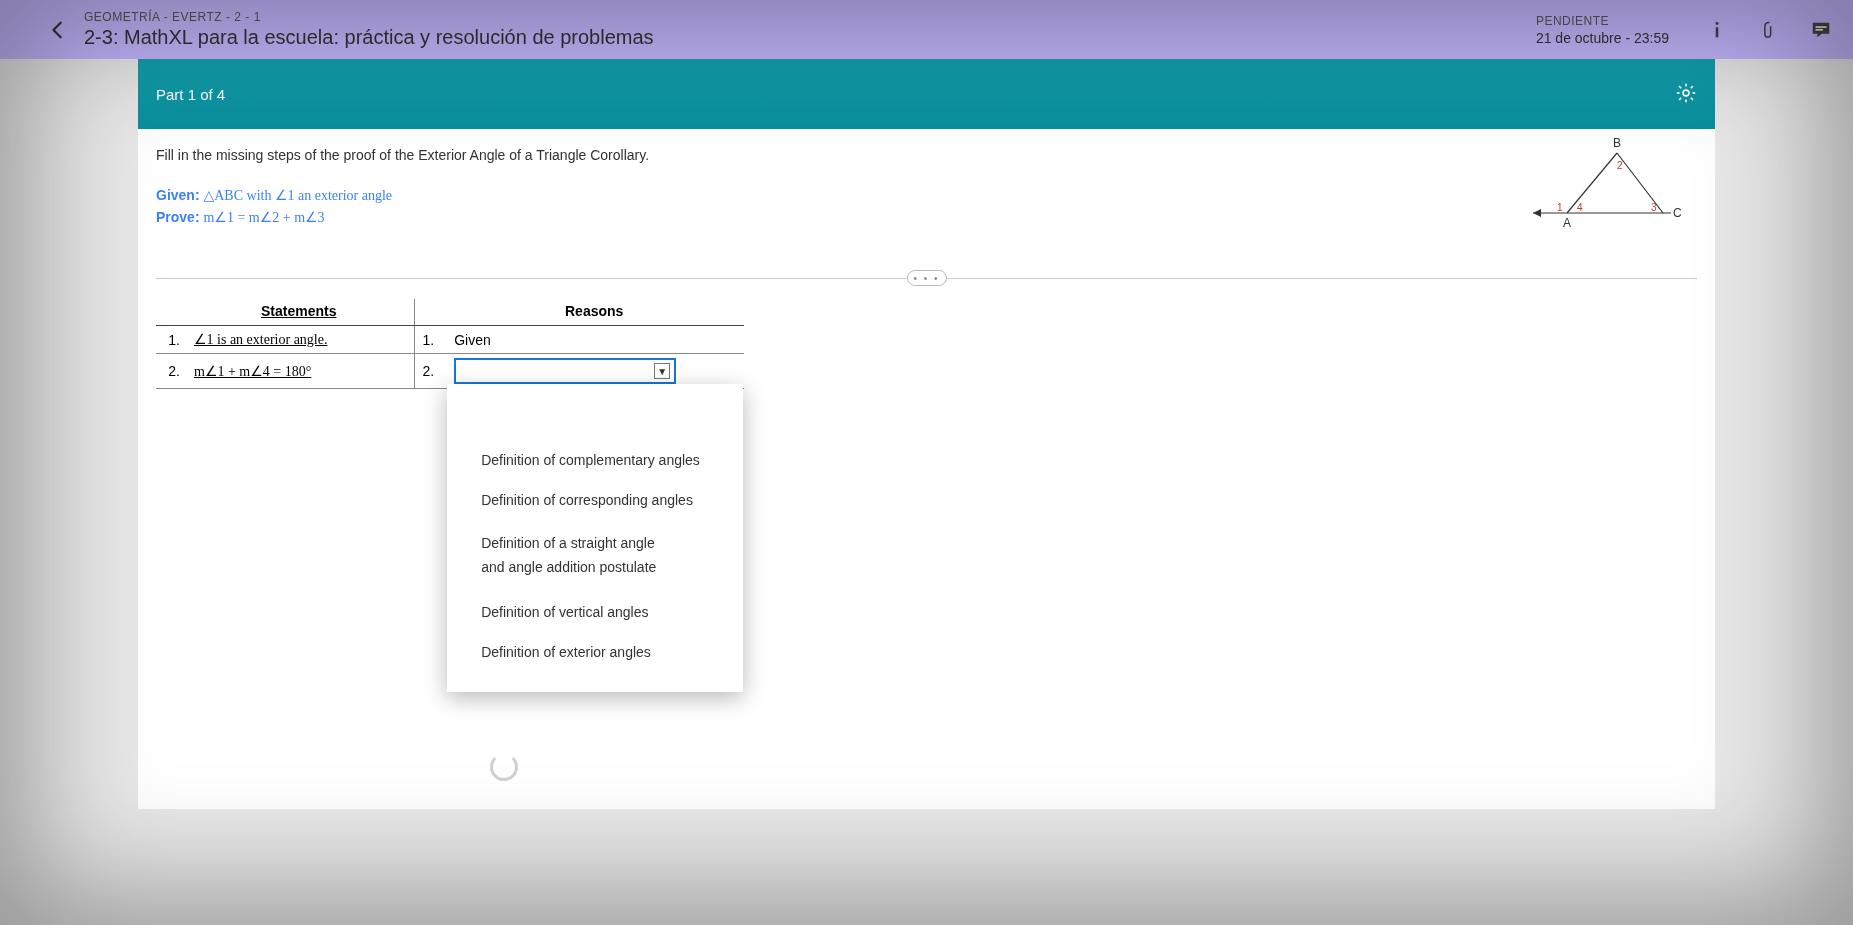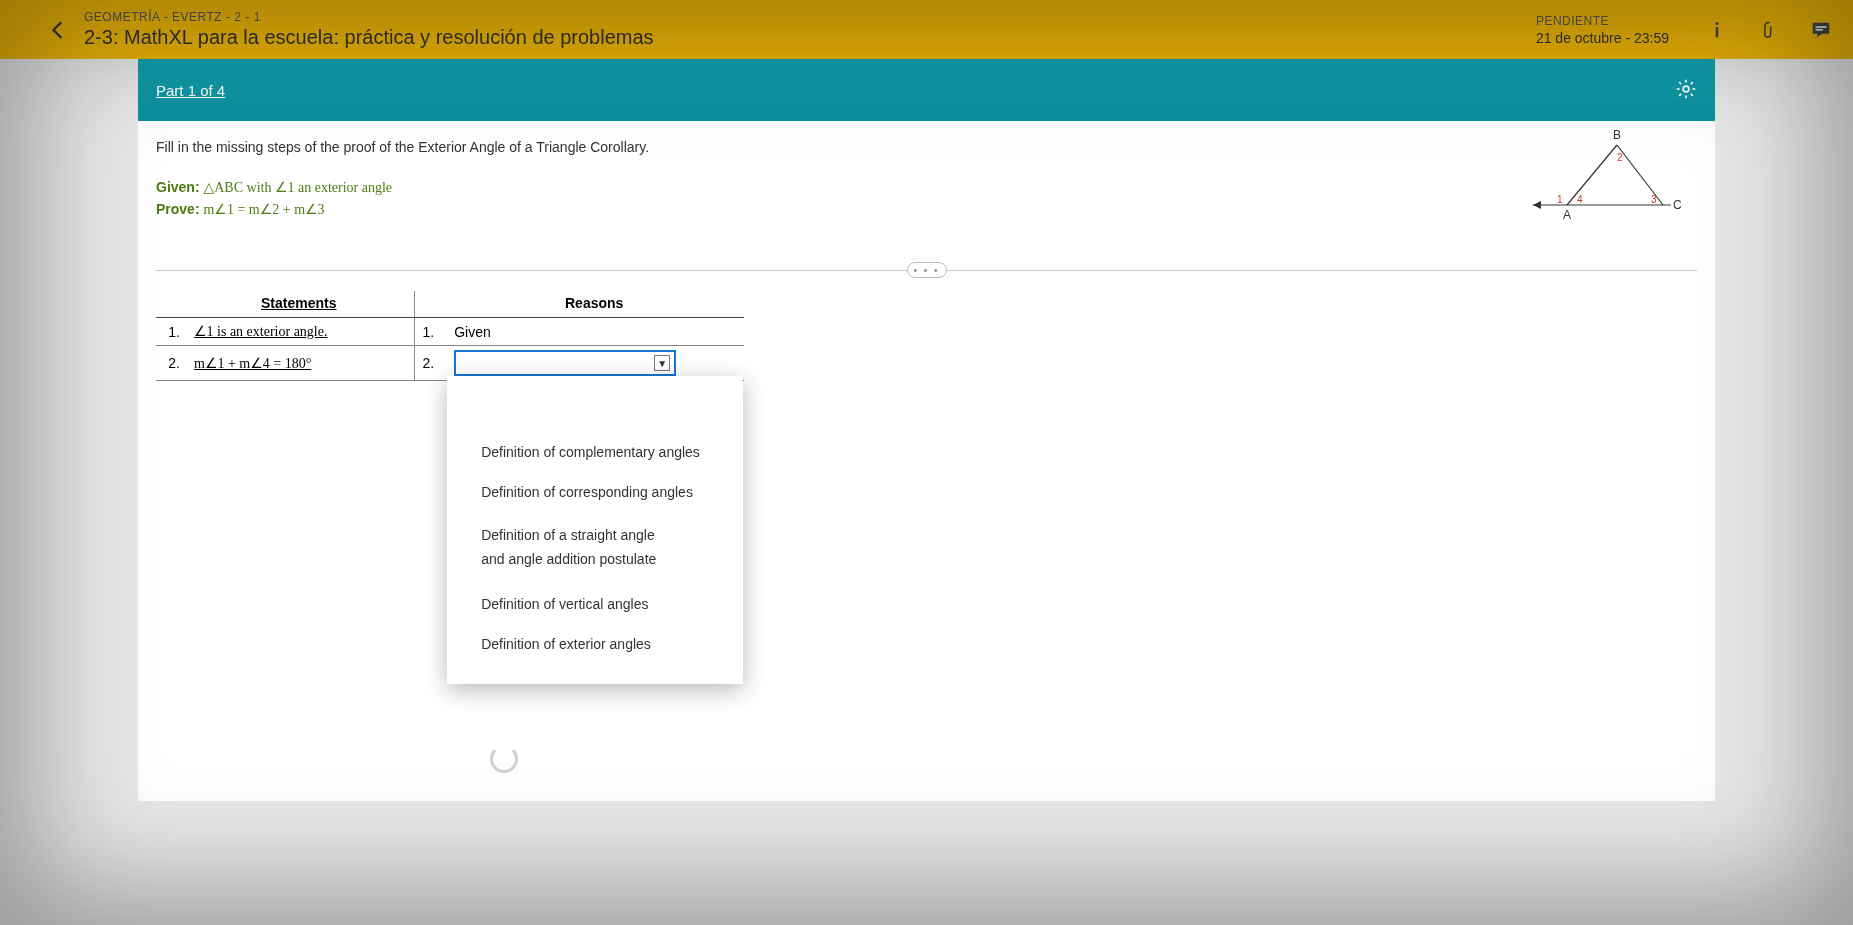--- a/index.html
+++ b/index.html
@@ -12,21 +12,21 @@
   position: relative;
 }
 .photo-vignette {
   position: absolute;
   inset: 0;
   pointer-events: none;
   box-shadow: inset 0 0 120px 30px rgba(0,0,0,0.35);
   z-index: 200;
 }
 .top-header {
-  background: #eab308;
+  background: #c4b5fd;
   height: 59px;
   display: flex;
   align-items: center;
   padding: 0 10px 0 40px;
   position: relative;
 }
 .back-chevron {
   width: 36px;
   height: 36px;
   display: flex;
@@ -80,35 +80,34 @@
   padding: 0 26px;
 }
 .content-card {
   margin: 0 112px;
   background: #fff;
 }
 .part-bar {
   background: #0a99a8;
   background: linear-gradient(#13a0ae,#0a8f9d);
   color: #fff;
-  height: 62px;
+  height: 70px;
   display: flex;
   align-items: center;
   padding: 0 18px;
   font-size: 15px;
   justify-content: space-between;
-  text-decoration: underline;
 }
 .gear-btn { cursor: pointer; color:#fff; }
 .problem-body {
   padding: 18px 18px 10px 18px;
   position: relative;
 }
 .instruction { font-size: 14px; color: #333; margin-bottom: 22px; }
-.given-prove { font-size: 14px; color:#4d7c0f; line-height: 1.55; }
+.given-prove { font-size: 14px; color:#3b82f6; line-height: 1.55; }
 .given-prove b { font-weight: bold; }
 .triangle-diagram {
   position: absolute;
   right: 24px;
   top: 6px;
   width: 160px;
   height: 100px;
 }
 .divider-row {
   position: relative;

